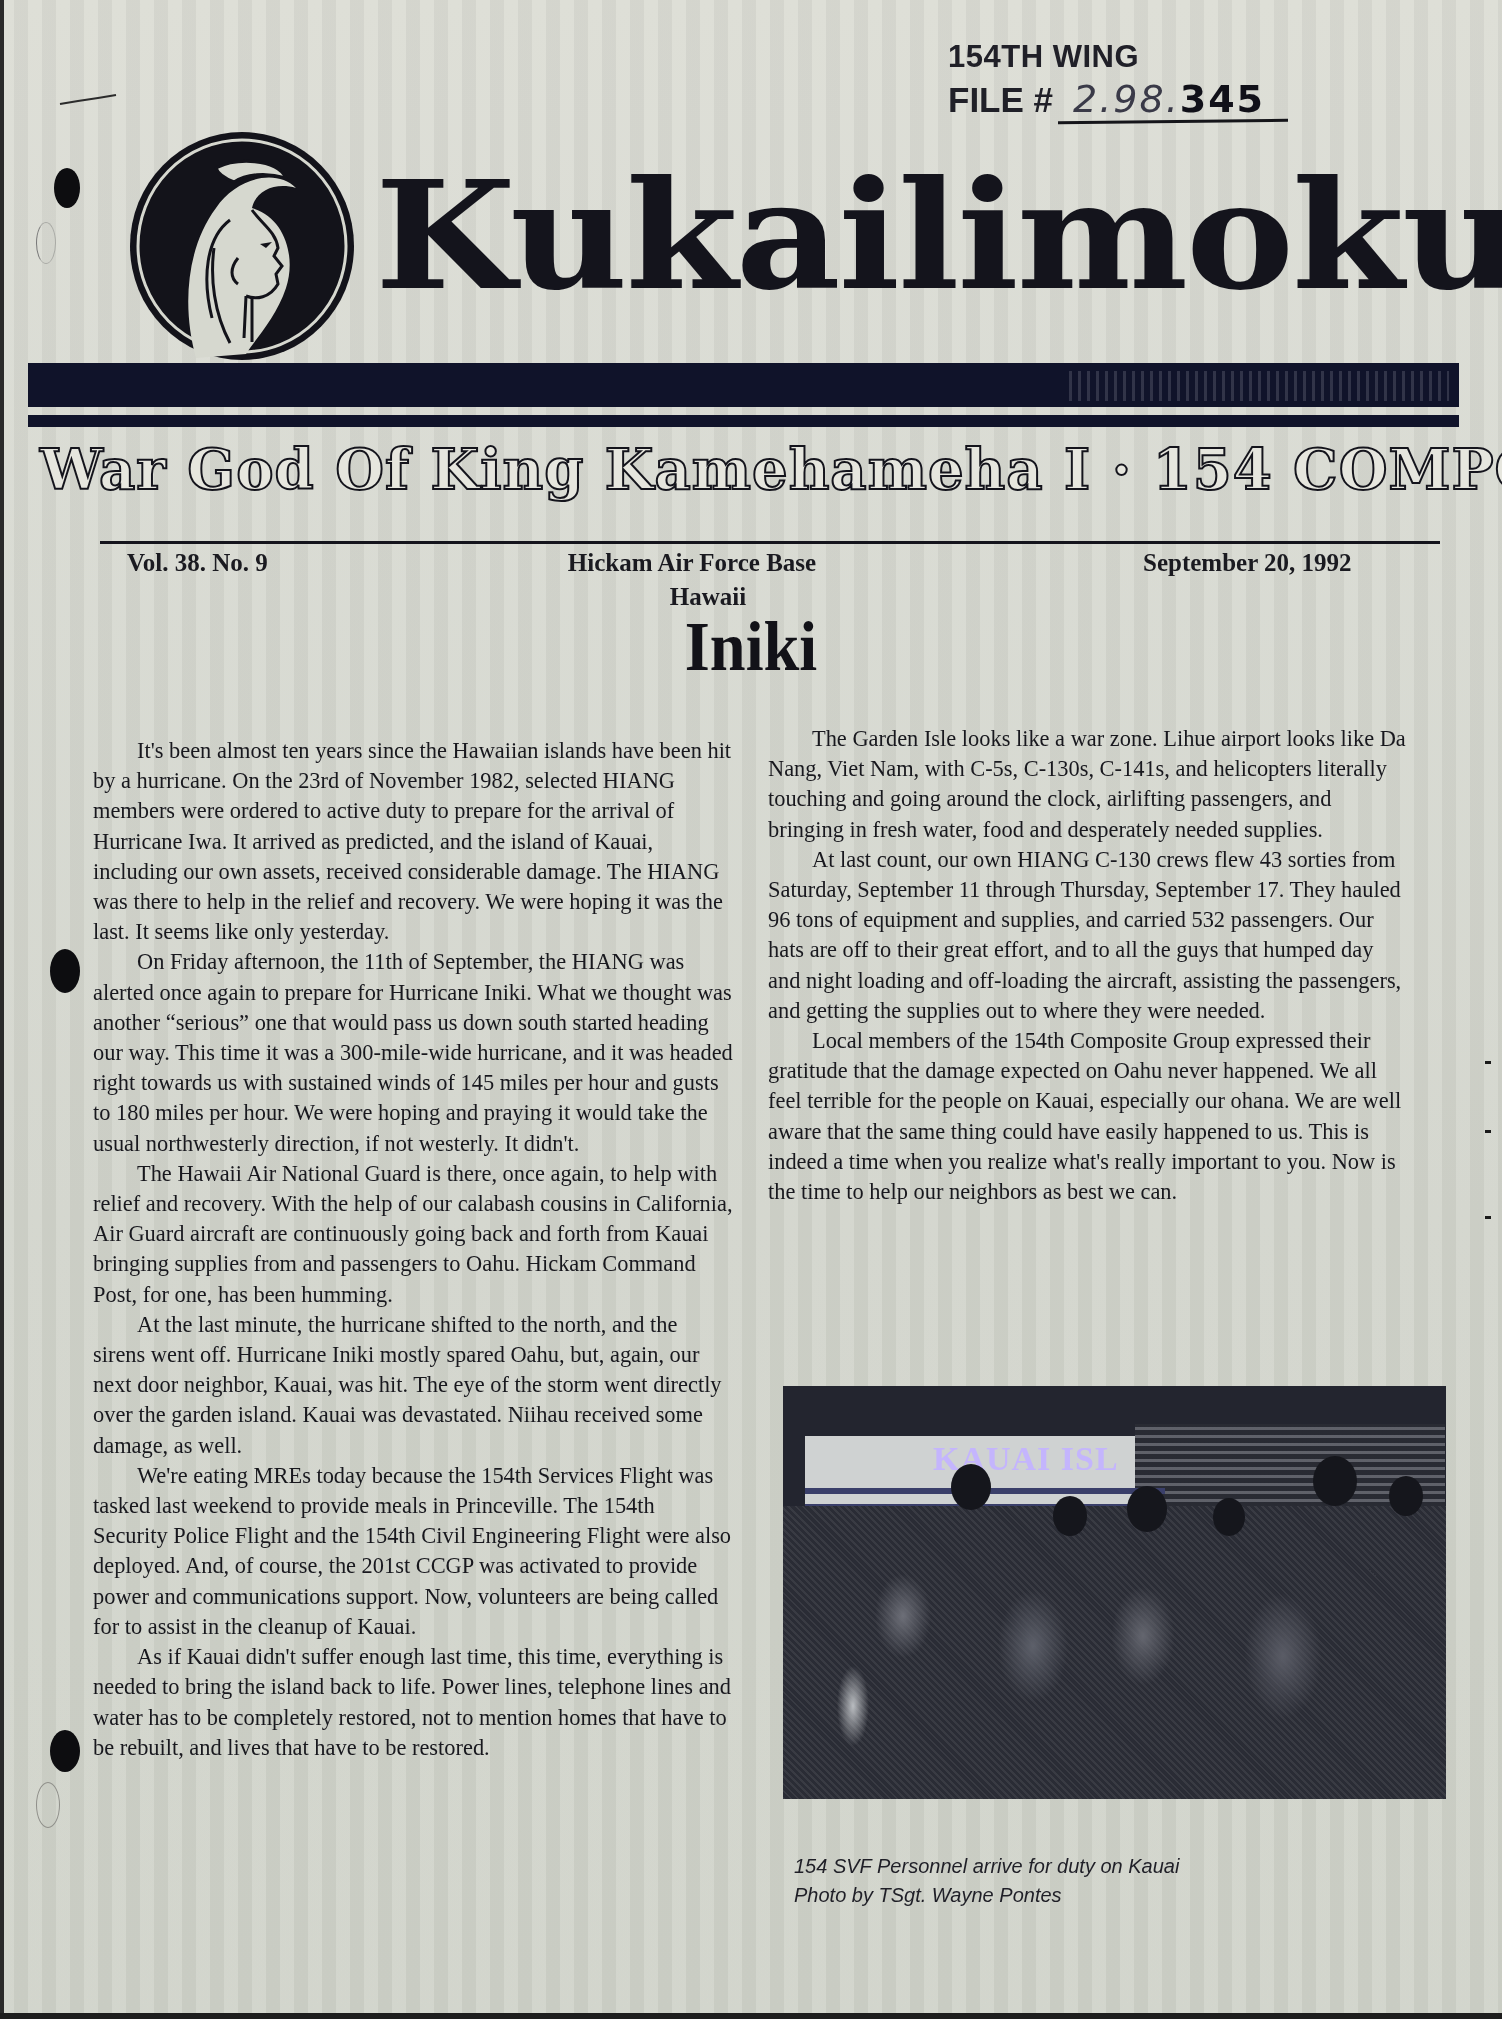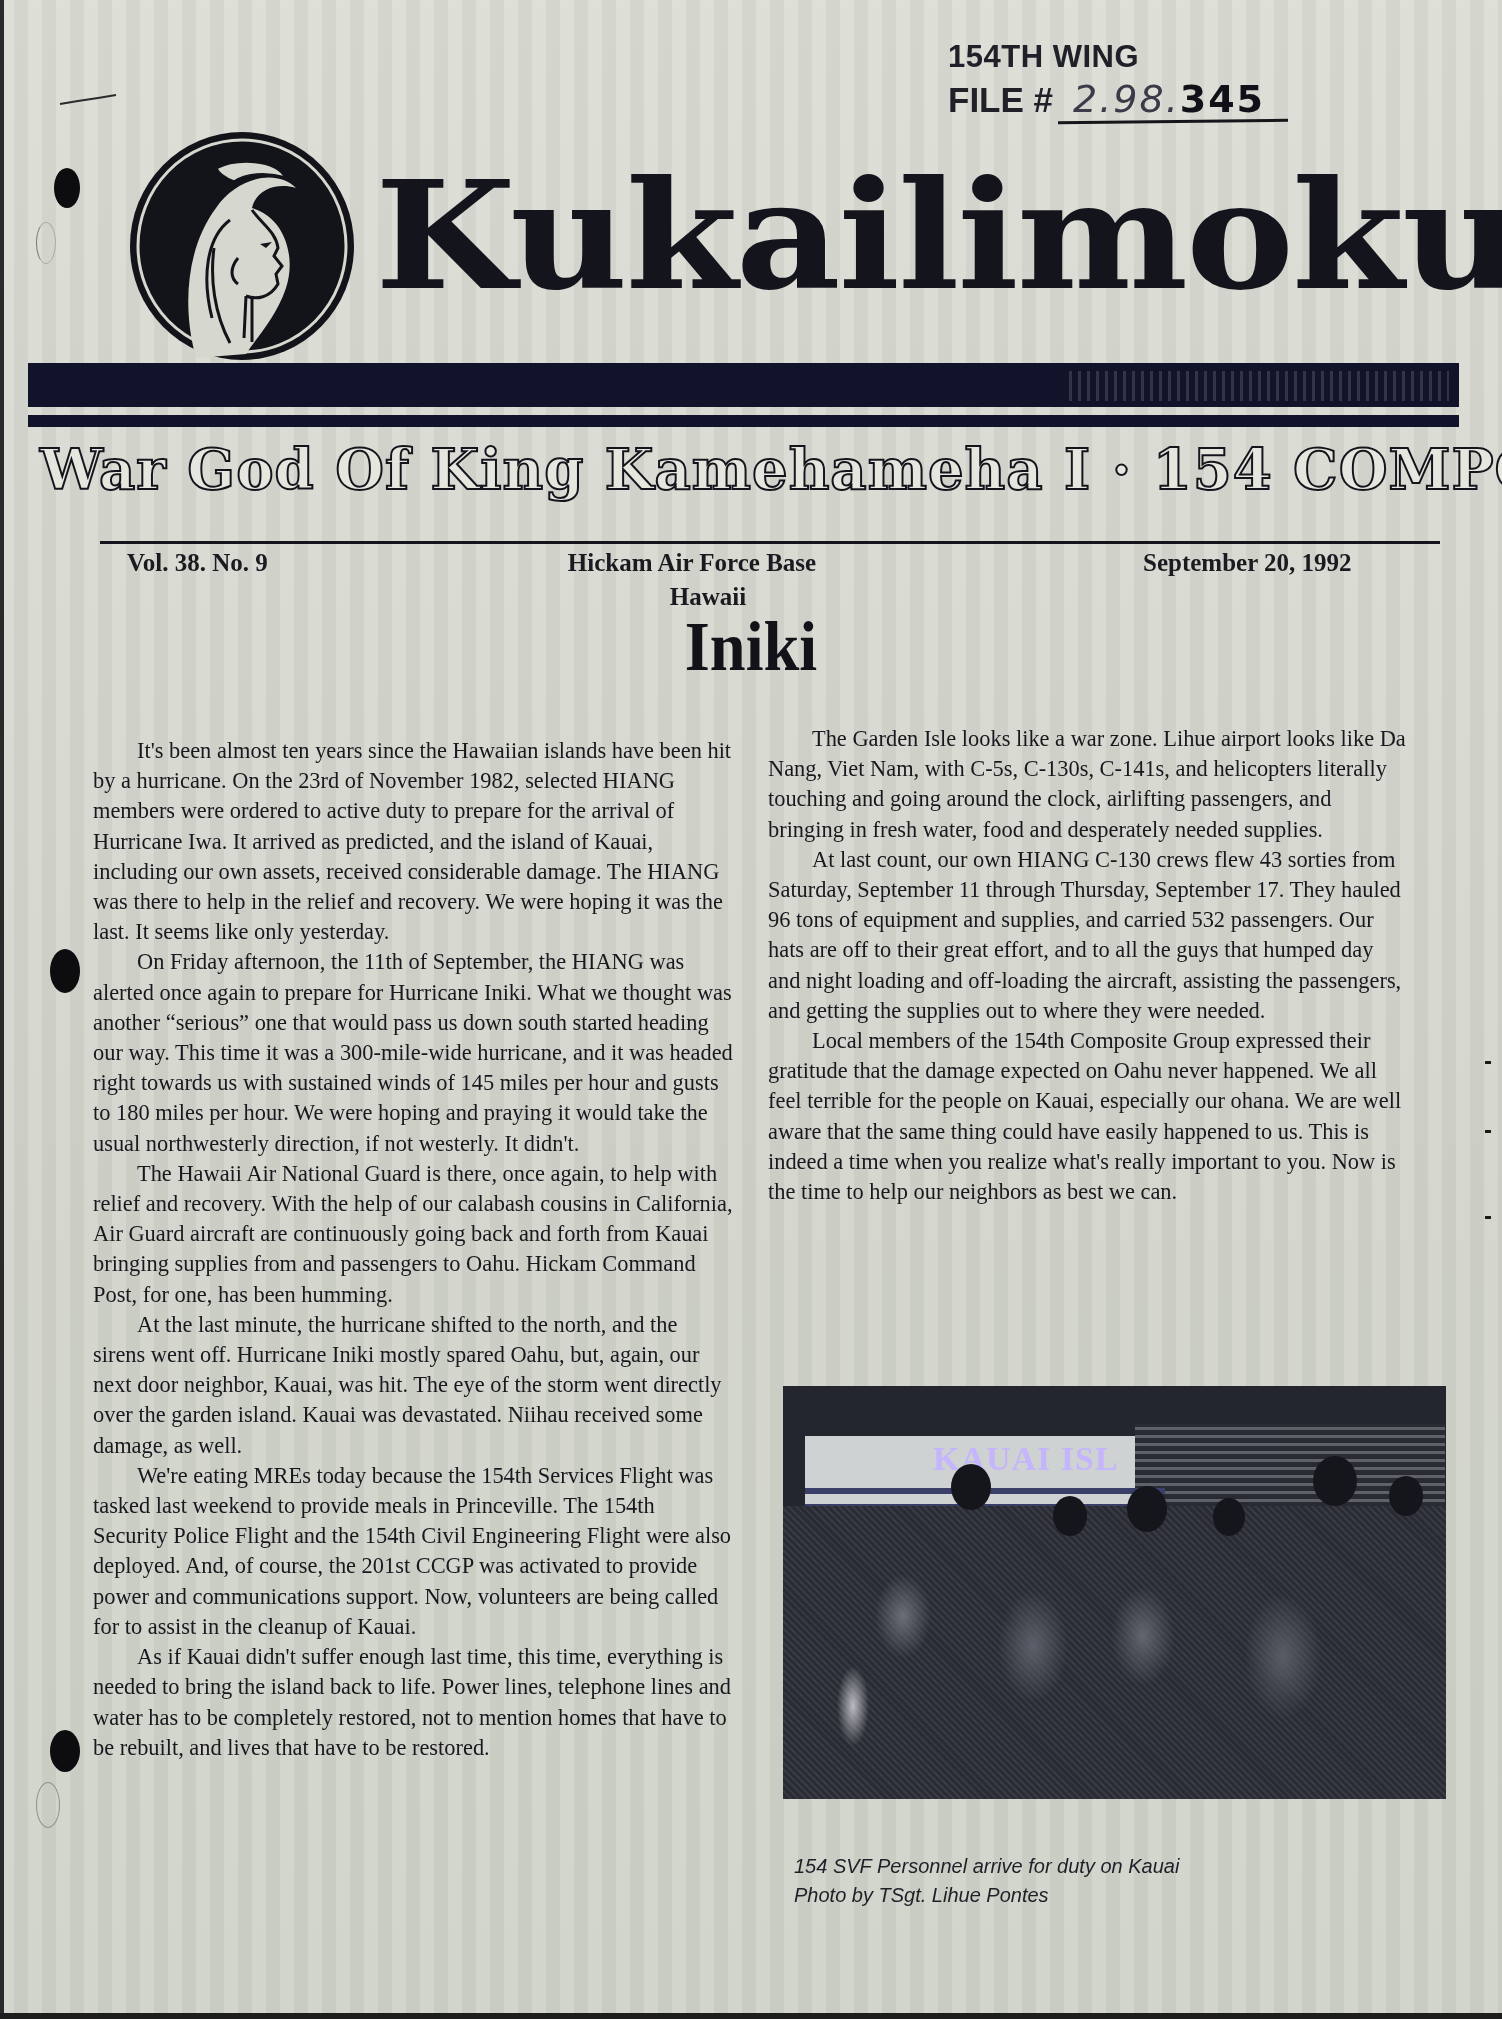--- a/index.html
+++ b/index.html
@@ -157,14 +157,14 @@
   <div class="head" style="left:168px;top:78px;width:40px;height:46px;"></div>
   <div class="head" style="left:270px;top:110px;width:34px;height:40px;"></div>
   <div class="head" style="left:344px;top:100px;width:40px;height:46px;"></div>
   <div class="head" style="left:430px;top:112px;width:32px;height:38px;"></div>
   <div class="head" style="left:530px;top:70px;width:44px;height:50px;"></div>
   <div class="head" style="left:606px;top:90px;width:34px;height:40px;"></div>
 </div>
 
 <div class="caption">
   <div>154 SVF Personnel  arrive for duty on Kauai</div>
-  <div>Photo by TSgt. Lihue Pontes</div>
+  <div>Photo by TSgt. Wayne Pontes</div>
 </div>
 
 </body></html>

